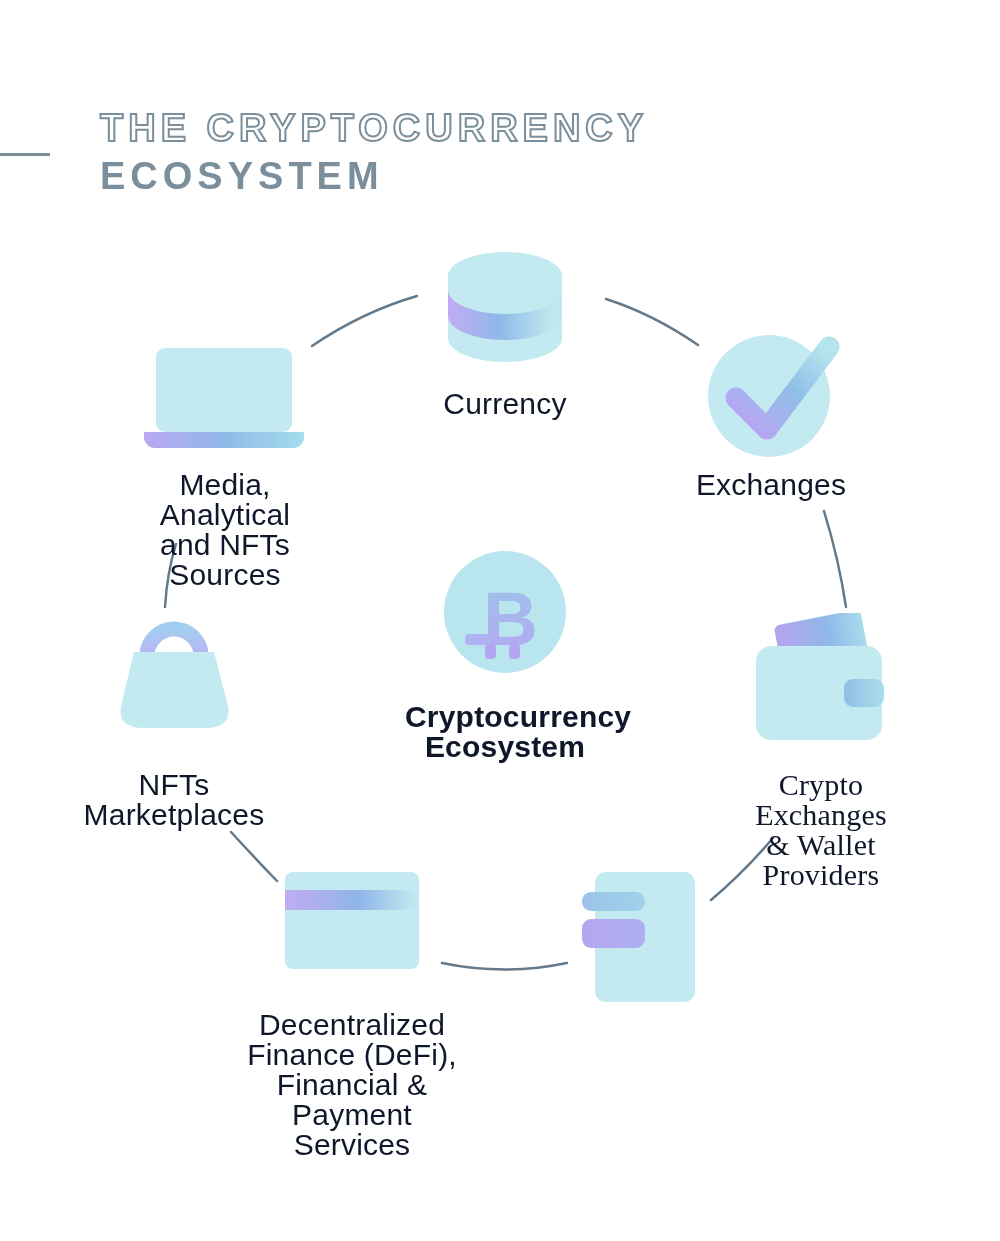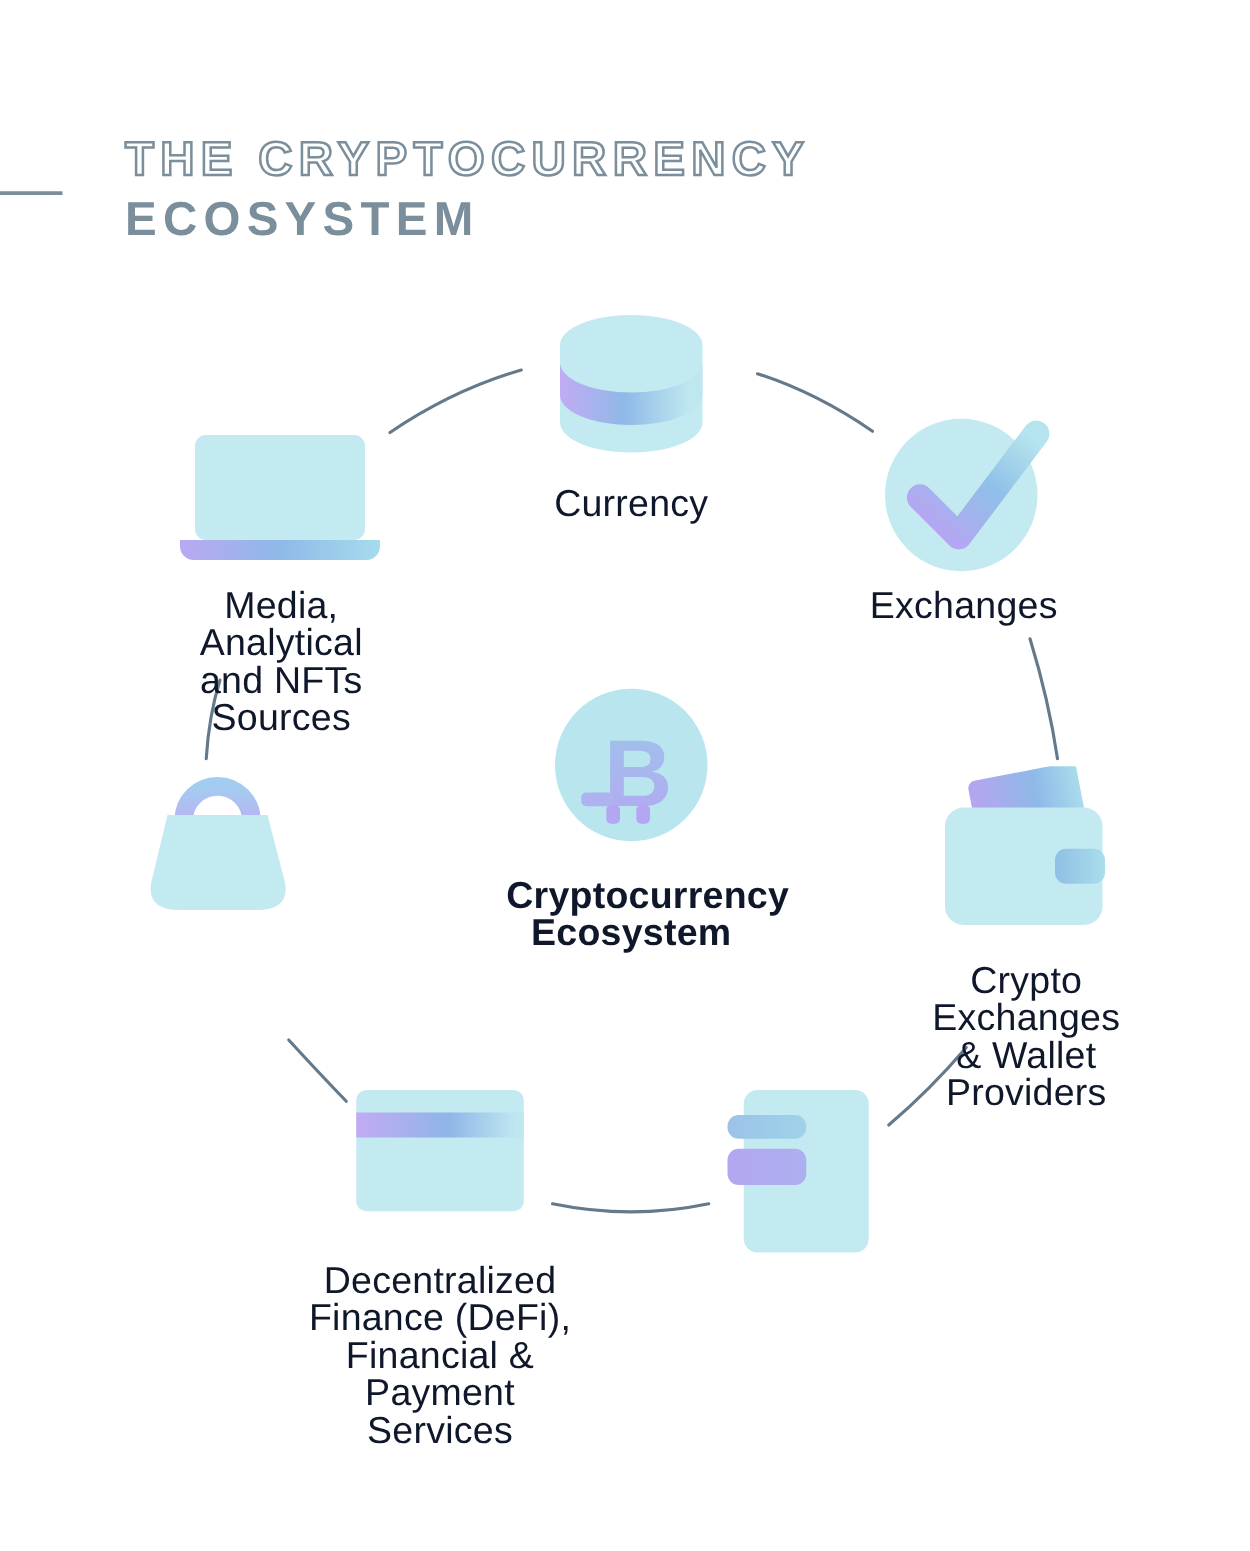--- a/index.html
+++ b/index.html
@@ -108,21 +108,21 @@
         <linearGradient id="gClasp" x1="0" y1="0" x2="1" y2="0">
           <stop offset="0%" stop-color="#8fbfe4"></stop>
             <stop offset="100%" stop-color="#aadeec"></stop>
         </linearGradient>
       </defs>
       <rect x="24" y="4" width="88" height="44" rx="6" fill="url(#gCard)" transform="rotate(-11 68 26)"></rect>
       <rect x="3" y="33" width="126" height="94" rx="15" fill="#c3e9f1"></rect>
       <rect x="91" y="66" width="40" height="28" rx="9" fill="url(#gClasp)"></rect>
     </svg>
   </div>
-  <div class="label" style="left:716px;top:770px;width:210px;">Crypto Exchanges
+  <div class="label" style="left:716px;top:770px;width:210px;font-family:Liberation Serif, serif;">Crypto Exchanges
 &amp; Wallet Providers</div>
 
   <div class="icon-box" style="left:580px;top:870px;">
     <svg width="120" height="135" viewBox="0 0 120 135">
       <defs>
         <linearGradient id="gBar1" x1="0" y1="0" x2="1" y2="0">
           <stop offset="0%" stop-color="#9cc2e8"></stop>
             <stop offset="100%" stop-color="#9fd3ea"></stop>
         </linearGradient>
         <linearGradient id="gBar2" x1="0" y1="0" x2="1" y2="0">
@@ -159,20 +159,22 @@
       <defs>
         <linearGradient id="gHandle" x1="0" y1="0" x2="0" y2="1">
           <stop offset="0%" stop-color="#a3cdf0"></stop>
             <stop offset="100%" stop-color="#bcaef4"></stop>
         </linearGradient>
       </defs>
       <path d="M30,44 v-6 a27,27 0 0 1 54,0 v6" fill="none" stroke="url(#gHandle)" stroke-width="15" stroke-linecap="butt"></path>
       <path d="M17,34 L97,34 L111,88 Q115,110 88,110 L27,110 Q0,110 4,88 Z" fill="#c3e9f1"></path>
     </svg>
   </div>
+  <div class="label" style="left:69px;top:770px;width:210px;">NFTs
+Marketplaces</div>
 
   <div class="icon-box" style="left:144px;top:346px;">
     <svg width="160" height="104" viewBox="0 0 160 104">
       <defs>
         <linearGradient id="gBase" x1="0" y1="0" x2="1" y2="0">
           <stop offset="0%" stop-color="#b9a8f2"></stop>
             <stop offset="50%" stop-color="#8fb9e8"></stop>
             <stop offset="100%" stop-color="#a5dcec"></stop>
         </linearGradient>
       </defs>

